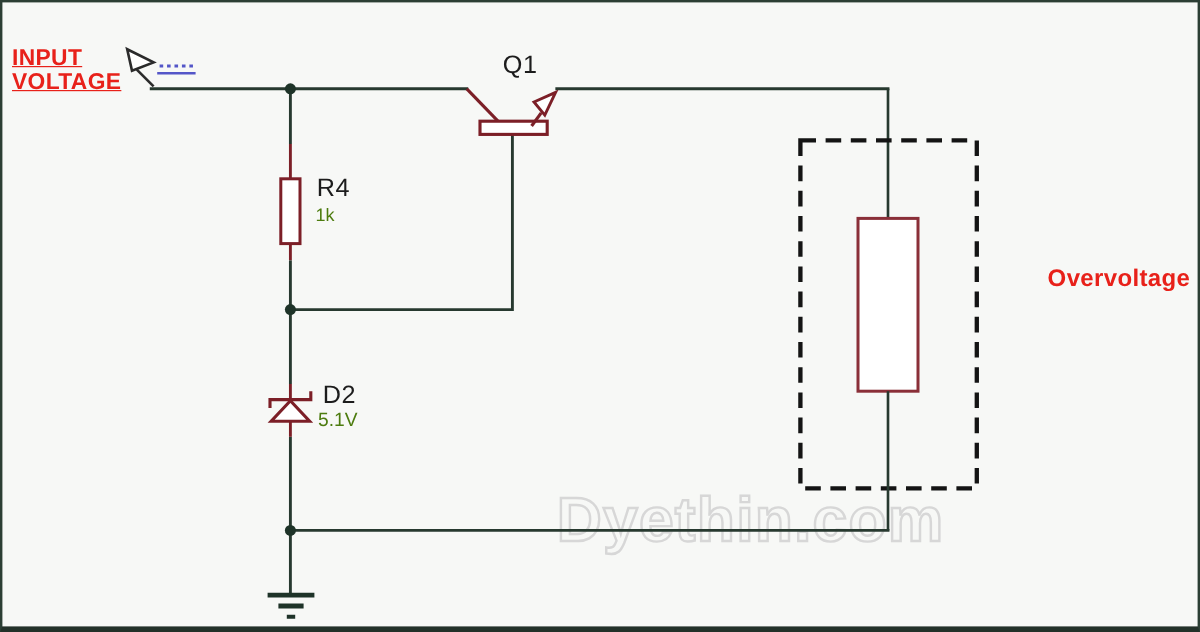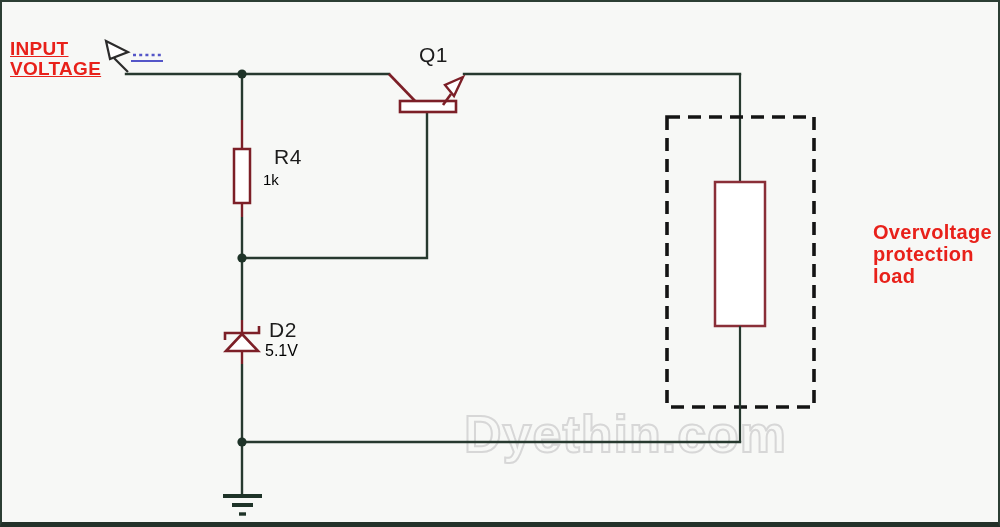--- a/index.html
+++ b/index.html
@@ -28,24 +28,24 @@
   .load-label {
     left: 827px; top: 219px;
     font-size: 20px; line-height: 22px; margin-left: 44px;
   }
   .comp-ref {
     color: #1c1c1c;
     font-size: 21px;
     letter-spacing: 0.5px;
   }
   .comp-val {
-    color: #000000;
+    color: #4d7c0f;
   }
   .q1-label  { left: 417px; top: 41px; }
-  .r4-label  { left: 272px; top: 143px; }
+  .r4-label  { left: 262px; top: 143px; }
   .r4-value  { left: 261px; top: 169px; font-size: 15px; }
   .d2-label  { left: 267px; top: 316px; }
   .d2-value  { left: 263px; top: 340px; font-size: 16px; }
   .watermark {
     left: 462px; top: 402px;
     font-size: 52px;
     font-weight: bold;
     letter-spacing: 1px;
     color: transparent;
     -webkit-text-stroke: 2px #d7d7d7;
@@ -126,16 +126,15 @@
   <div class="abs comp-ref q1-label">Q1</div>
 
   <div class="abs comp-ref r4-label">R4</div>
   <div class="abs comp-val r4-value">1k</div>
 
   <div class="abs comp-ref d2-label">D2</div>
   <div class="abs comp-val d2-value">5.1V</div>
 
   <div class="abs annotation-red load-label">
     <span class="lbl-line">Overvoltage</span>
-    <span class="lbl-line">protection load</span>
   </div>
 
 </div>
 
 </body></html>

